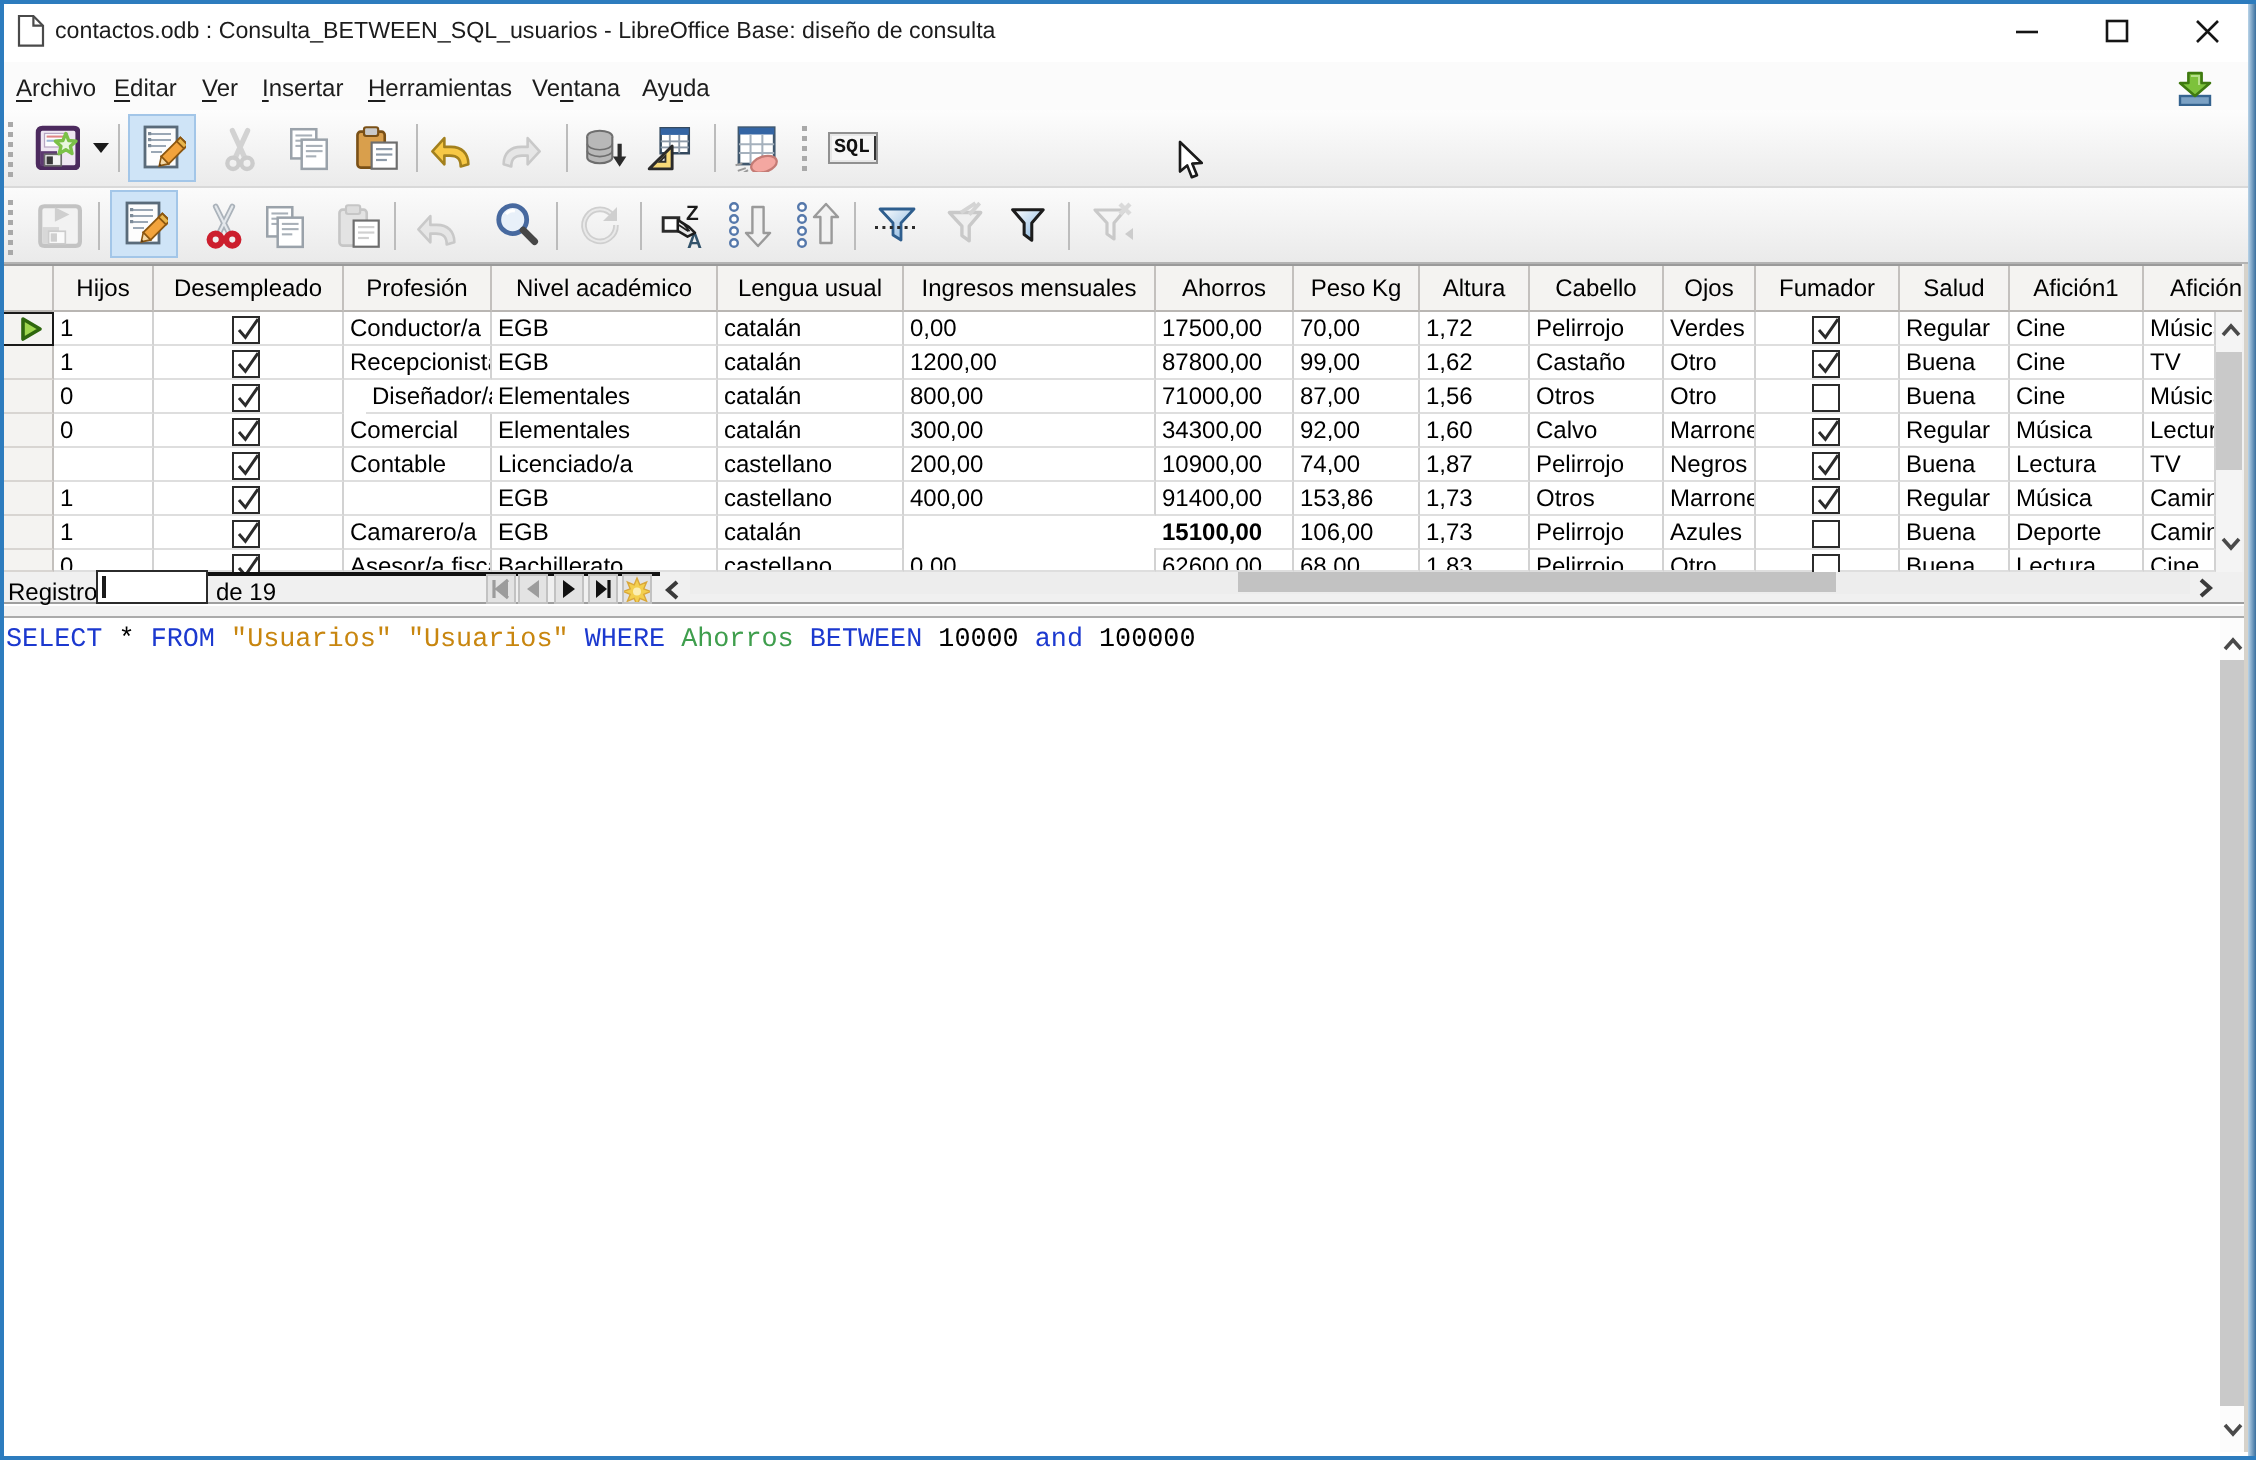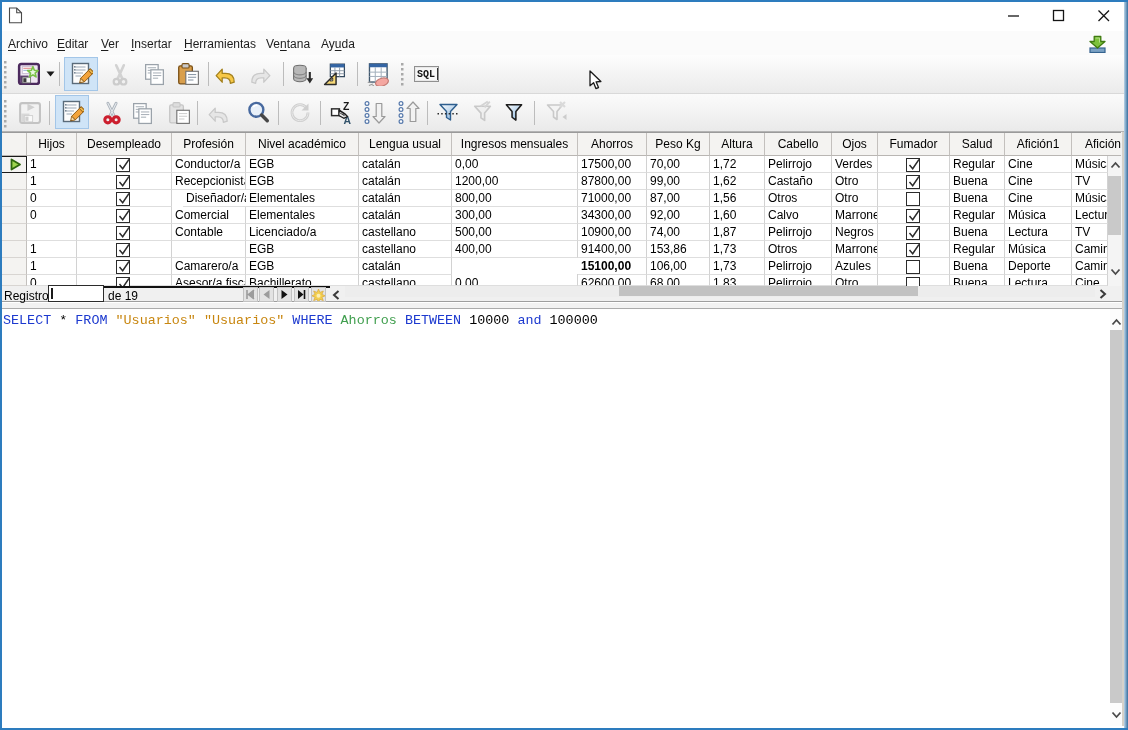--- a/index.html
+++ b/index.html
@@ -26,20 +26,21 @@
 <stop offset="0" stop-color="#ffffff"></stop>
           <stop offset="1" stop-color="#7fb0dd"></stop>
 </linearGradient>
       </defs>
     </svg>
 <div class="abs" style="left:0px;top:0px;width:1124px;height:29px;background:#ffffff;"></div>
 <svg class="abs" style="left:6px;top:5px;" width="15" height="17" viewBox="0 0 15 17">
       <path d="M1.5 1 h7.2 l4.8 4.8 v10 h-12 z" fill="#fff" stroke="#4a4a4a" stroke-width="1.1"></path>
       <path d="M8.7 1 v4.8 h4.8" fill="none" stroke="#4a4a4a" stroke-width="1.1"></path>
     </svg>
+<div class="txt" style="left:25.5px;top:7px;font-size:11.6px;">contactos.odb : Consulta_BETWEEN_SQL_usuarios - LibreOffice Base: diseño de consulta</div>
 <svg class="abs" style="left:1001px;top:0px;" width="115" height="28" viewBox="0 0 115 28">
       <line x1="5" y1="14" x2="16" y2="14" stroke="#151515" stroke-width="1.3"></line>
 <rect x="50.5" y="8.5" width="10" height="10" fill="none" stroke="#151515" stroke-width="1.3"></rect>
 <path d="M95.5 8.5 l10.5 10.5 M106 8.5 L95.5 19" stroke="#151515" stroke-width="1.3"></path>
     </svg>
 <div class="abs" style="left:0px;top:29px;width:1124px;height:24px;background:#fbfbfb;"></div>
 <span class="mitem" style="left:6px;top:35px;"><u>A</u>rchivo</span>
 <span class="mitem" style="left:55px;top:35px;"><u>E</u>ditar</span>
 <span class="mitem" style="left:99px;top:35px;"><u>V</u>er</span>
 <span class="mitem" style="left:129px;top:35px;"><u>I</u>nsertar</span>
@@ -403,21 +404,21 @@
 <div class="cell" style="left:25px;top:222px;width:50px;height:17px;line-height:16px;"></div>
 <div class="cell" style="left:75px;top:222px;width:95px;height:17px;"></div>
 <div class="cb" style="left:114px;top:224px;height:14px;overflow:hidden;">
       <svg width="16" height="16" viewBox="0 0 16 16" style="position:absolute;left:-1px;top:-2px">
         <path d="M3.5 8 l3.2 3.7 L13 2.5" fill="none" stroke="#2b2b2b" stroke-width="1.5"></path>
       </svg>
     </div>
 <div class="cell" style="left:170px;top:222px;width:74px;height:17px;line-height:16px;">Contable</div>
 <div class="cell" style="left:244px;top:222px;width:113px;height:17px;line-height:16px;">Licenciado/a</div>
 <div class="cell" style="left:357px;top:222px;width:93px;height:17px;line-height:16px;">castellano</div>
-<div class="cell" style="left:450px;top:222px;width:126px;height:17px;line-height:16px;">500,00</div>
+<div class="cell" style="left:450px;top:222px;width:126px;height:17px;line-height:16px;">200,00</div>
 <div class="cell" style="left:576px;top:222px;width:69px;height:17px;line-height:16px;">10900,00</div>
 <div class="cell" style="left:645px;top:222px;width:63px;height:17px;line-height:16px;">74,00</div>
 <div class="cell" style="left:708px;top:222px;width:55px;height:17px;line-height:16px;">1,87</div>
 <div class="cell" style="left:763px;top:222px;width:67px;height:17px;line-height:16px;">Pelirrojo</div>
 <div class="cell" style="left:830px;top:222px;width:46px;height:17px;line-height:16px;">Negros</div>
 <div class="cell" style="left:876px;top:222px;width:72px;height:17px;"></div>
 <div class="cb" style="left:904px;top:224px;height:14px;overflow:hidden;">
       <svg width="16" height="16" viewBox="0 0 16 16" style="position:absolute;left:-1px;top:-2px">
         <path d="M3.5 8 l3.2 3.7 L13 2.5" fill="none" stroke="#2b2b2b" stroke-width="1.5"></path>
       </svg>

